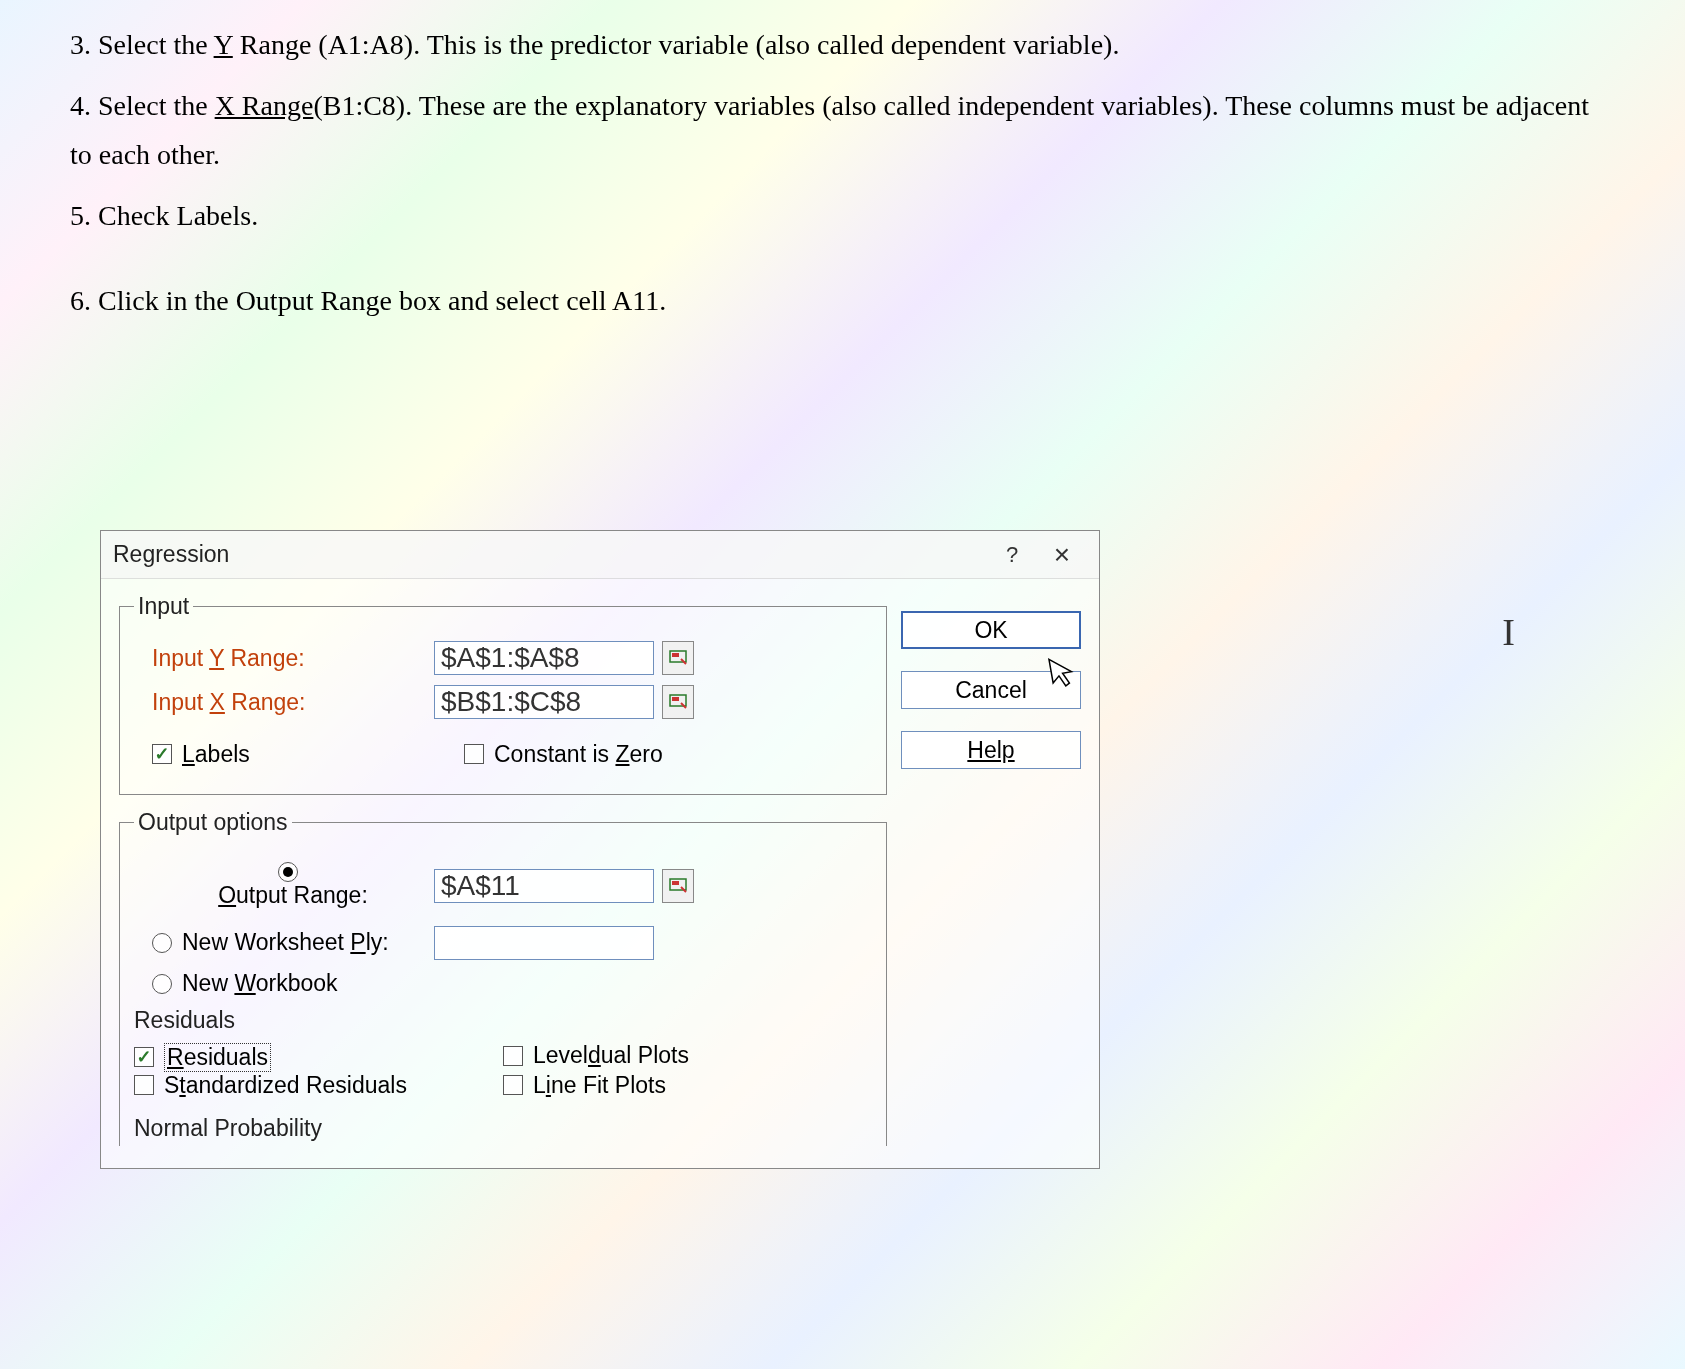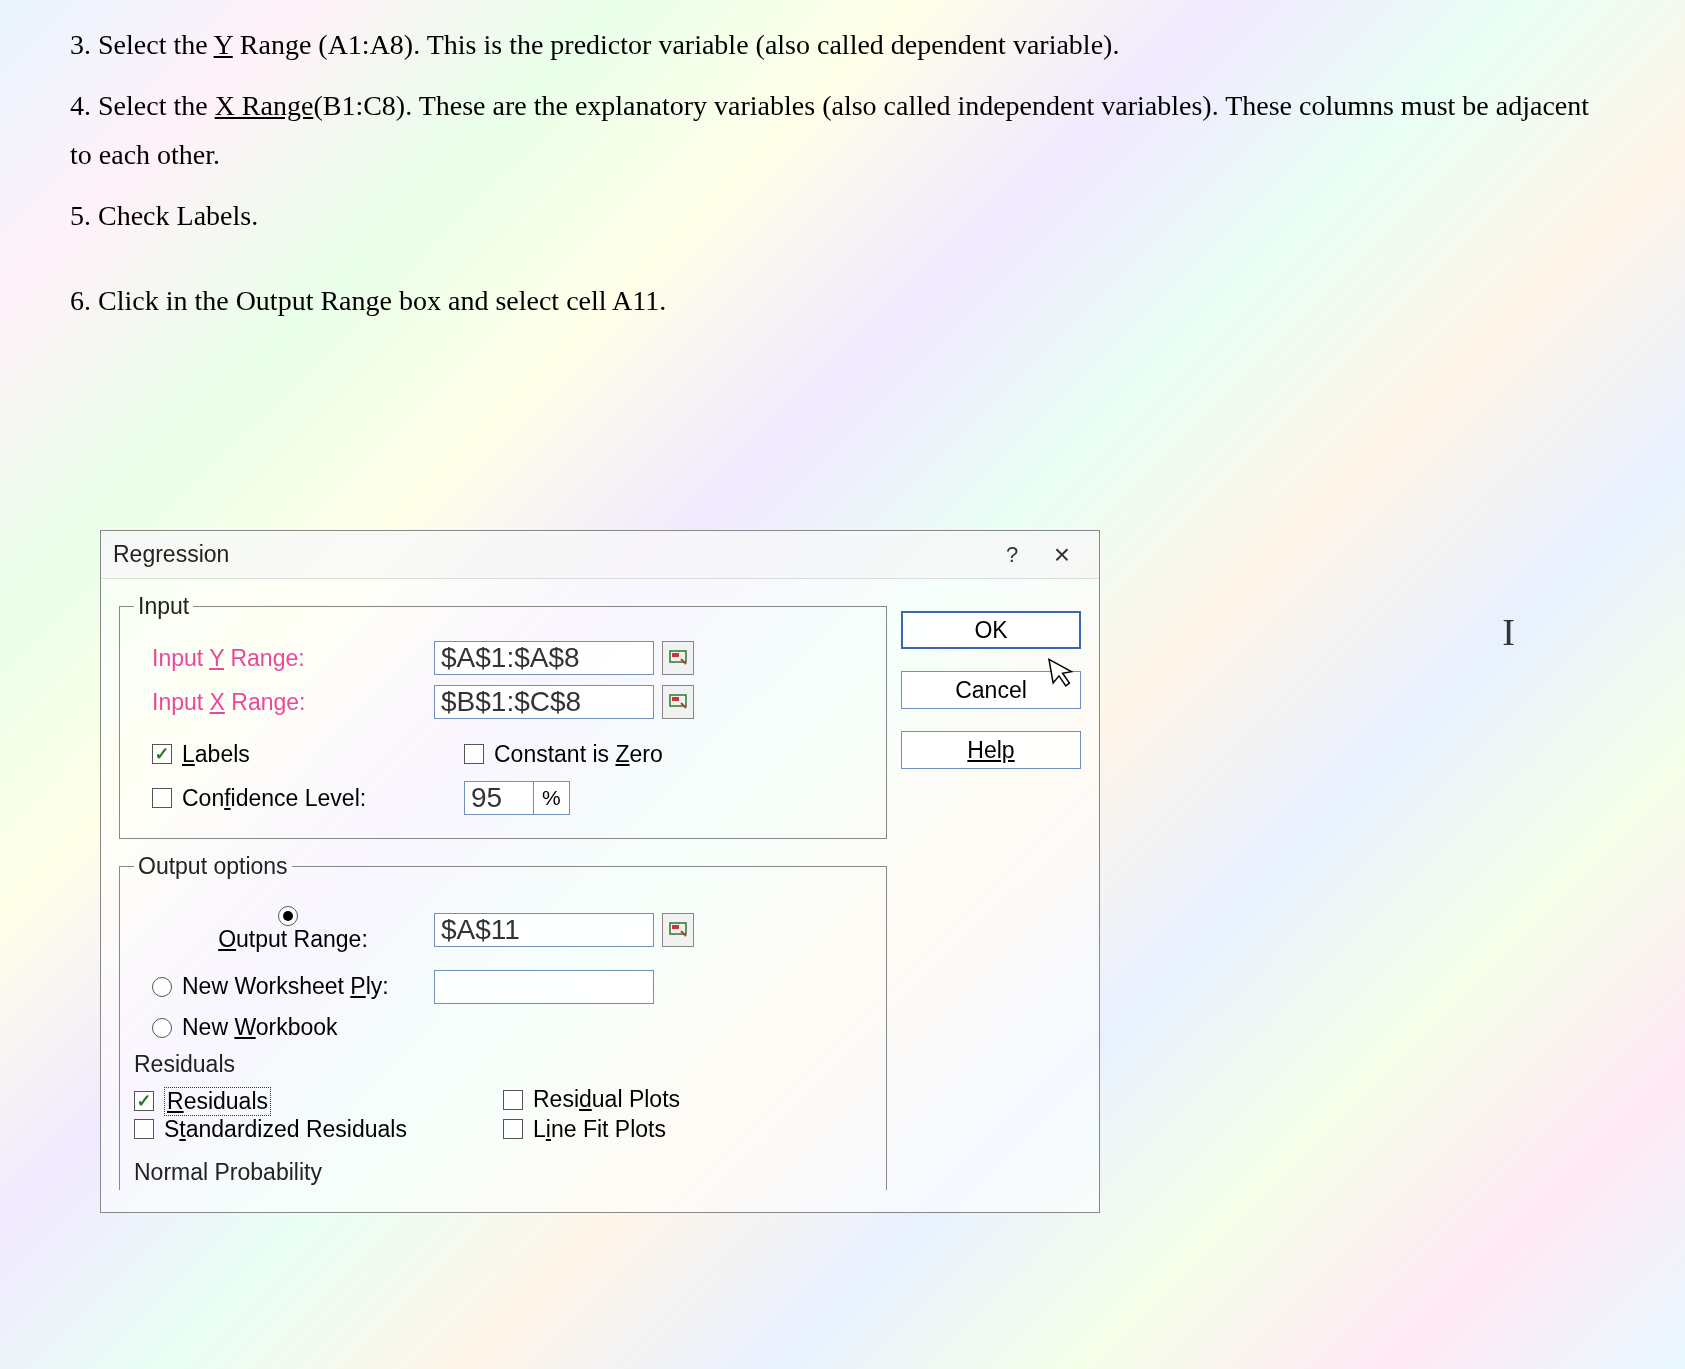--- a/index.html
+++ b/index.html
@@ -80,21 +80,21 @@
     color: #222;
     font-size: 23px;
   }
 
   .row {
     display: flex;
     align-items: center;
     margin: 8px 0;
     min-height: 36px;
   }
-  .lbl { width: 300px; color: #ec4899; }
+  .lbl { width: 300px; color: #c2410c; }
   .lbl-indent { padding-left: 18px; }
 
   .txt {
     height: 34px;
     border: 1px solid #6f8fbd;
     background: rgba(255,255,255,0.9);
     padding: 2px 6px;
     font-family: "Segoe UI", Tahoma, sans-serif;
     font-size: 28px;
     color: #333;
@@ -268,28 +268,20 @@
                 <span class="mark">✓</span>
               </span>
             <span><span class="ak">L</span><span>abels</span></span>
           </span>
           <span class="chk-item">
             <span class="chk"></span>
             <span><span>Constant is </span><span class="ak">Z</span><span>ero</span></span>
           </span>
         </div>
 
-        <div class="row">
-          <span class="chk-item" style="width:300px; padding-left:18px;">
-            <span class="chk"></span>
-            <span><span>Con</span><span class="ak">f</span><span>idence Level:</span></span>
-          </span>
-          <input class="txt small" value="95" style="">
-            <span class="pct-addon">%</span>
-        </div>
       </fieldset>
 
       <fieldset style="border-bottom:none; padding-bottom:0;">
         <legend>Output options</legend>
 
         <div class="row">
           <span class="rad-item" style="width:300px; padding-left:18px;flex-direction:column;">
             <span class="rad">
                 <span class="dot"></span>
               </span>
@@ -329,21 +321,21 @@
             </div>
             <br>
             <div class="chk-item" style="padding-left:0;">
               <span class="chk"></span>
               <span><span>S</span><span class="ak">t</span><span>andardized Residuals</span></span>
             </div>
           </div>
           <div>
             <div class="chk-item">
               <span class="chk"></span>
-              <span><span>Resi</span><span class="ak">d</span><span>ual Plots</span></span>
+              <span><span>Level</span><span class="ak">d</span><span>ual Plots</span></span>
             </div>
             <br>
             <div class="chk-item">
               <span class="chk"></span>
               <span><span>L</span><span class="ak">i</span><span>ne Fit Plots</span></span>
             </div>
           </div>
         </div>
 
         <div class="section-hdr" style="margin-top:14px;">Normal Probability</div>

